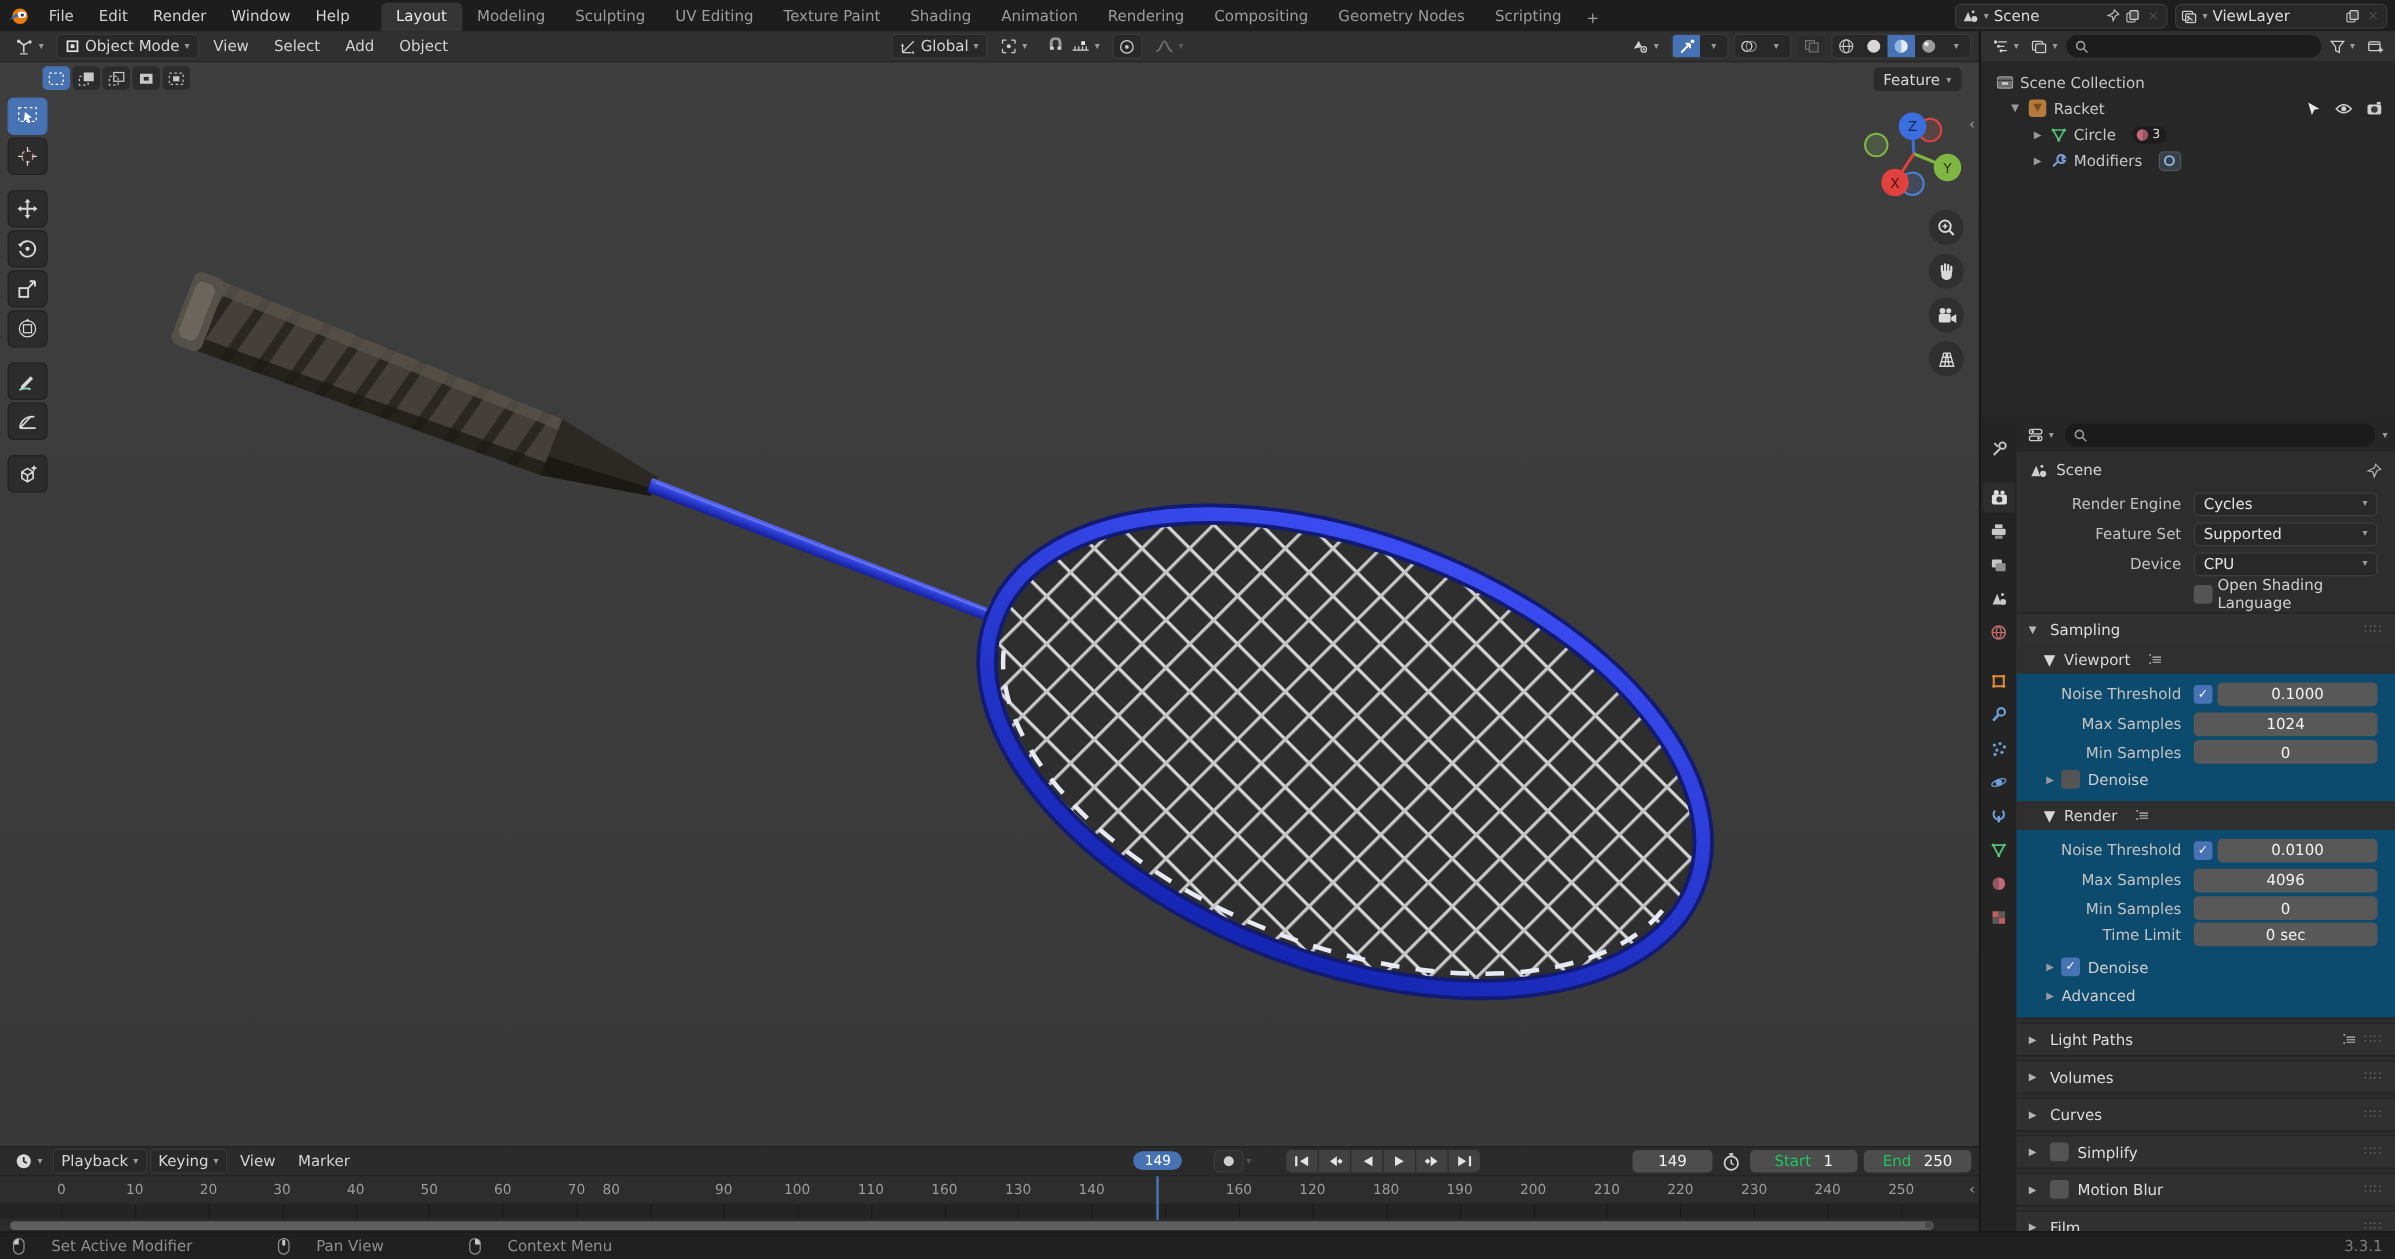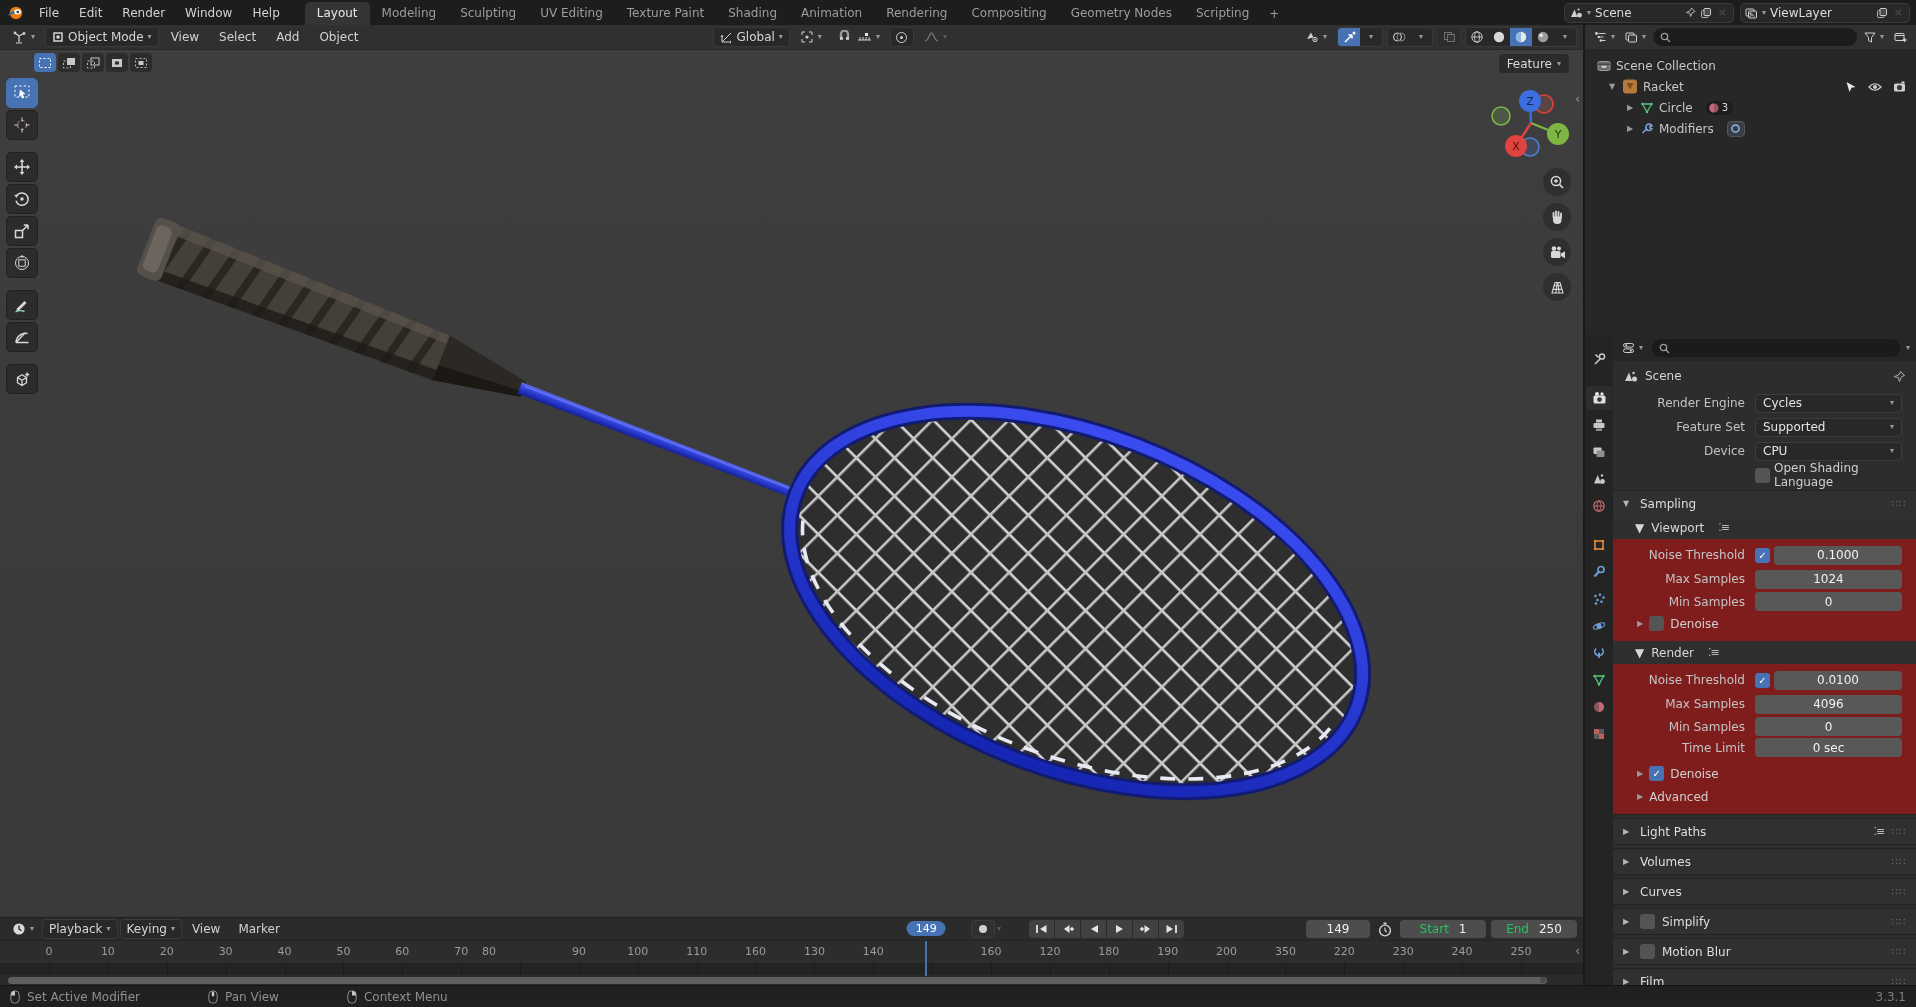--- a/index.html
+++ b/index.html
@@ -80,21 +80,21 @@
   .dd .txt{flex:1}
   .num{flex:1;height:19px;background:#585858;border-radius:4px;display:flex;align-items:center;justify-content:center;color:#f2f2f2}
   .cb{width:15px;height:15px;background:#545454;border-radius:3px;flex:none;display:flex;align-items:center;justify-content:center;color:transparent;font-size:10px}
   .cb.on{background:#4772b3;color:#fff}
   .sect{margin-top:3px;border-top:1px solid #232323;border-bottom:1px solid #232323;background:#303030}
   .sect-h{display:flex;align-items:center;gap:7px;height:25px;padding:0 10px;color:#dedede}
   .sect-h .disc{font-size:8px;color:#b5b5b5;width:10px}
   .sect-h .spacer{flex:1}
   .grip{color:#6f6f6f;font-size:10px;letter-spacing:1px}
   .subpanel-h{display:flex;align-items:center;gap:7px;height:23px;padding:0 10px 0 22px;color:#d8d8d8;background:#2f2f2f}
-  .sub-body{background:#7f1d1d;padding:4px 0 6px}
+  .sub-body{background:#0c4a6e;padding:4px 0 6px}
   .toggle-row{display:flex;align-items:center;gap:6px;height:23px;padding-left:24px;color:#cfcfcf}
   .preset{color:#b9b9b9;font-size:11px;letter-spacing:-1px}
 
   
   .timeline{height:68px;flex:none;display:flex;flex-direction:column;background:#2b2b2b;border-top:1px solid #1f1f1f;position:relative}
   .tl-header{height:22px;display:flex;align-items:center;gap:2px;padding:0 6px;background:#2b2b2b}
   .tl-header .spacer{flex:1}
   .transport{display:flex;gap:1px;margin-right:120px}
   .tbtn{width:25px;height:18px;background:#414141;display:flex;align-items:center;justify-content:center}
   .tbtn:first-child{border-radius:4px 0 0 4px}.tbtn:last-child{border-radius:0 4px 4px 0}
@@ -107,21 +107,21 @@
   .tl-track{height:12px;background:#242424;position:relative}
   .tl-track .tick{position:absolute;top:0;width:1px;height:12px;background:#1b1b1b}
   .tl-scroll{height:10px;background:#2b2b2b;position:relative}
   .tl-scrollbar{position:absolute;left:8px;right:36px;top:1.5px;height:7px;border-radius:4px;background:#5e5e5e}
   .tl-scrollbar::after{content:"";position:absolute;right:1px;top:0.5px;width:6px;height:6px;border-radius:50%;background:#4a4a4a}
   .playhead{position:absolute;top:0;width:2px;height:58px;background:#4772b3;z-index:3}
   .playhead-pill{position:absolute;top:2px;left:50%;transform:translateX(-50%);background:#4772b3;color:#fff;border-radius:9px;padding:1px 9px;font-size:11px;white-space:nowrap}
 
   
   .statusbar{grid-column:1/3;background:#202020;border-top:1px solid #141414;display:flex;align-items:center;padding:0 10px;gap:8px;color:#8f8f8f}
-  .hint{display:flex;align-items:center;gap:7px;margin-right:60px}
+  .hint{display:flex;align-items:center;gap:21px;margin-right:60px}
   .sb-version{margin-left:auto;color:#7d7d7d}
   .i{display:inline-flex;vertical-align:middle}
 </style>
 </head>
 <body>
 
 <div class="app">
 
   <div class="topbar">
     <span class="i" style="margin-right:4px">
@@ -661,21 +661,21 @@
           <span class="tick-label" style="left: 637.8px;">100</span>
           <span class="tick-label" style="left: 696.68px;">110</span>
           <span class="tick-label" style="left: 755.56px;">160</span>
           <span class="tick-label" style="left: 814.44px;">130</span>
           <span class="tick-label" style="left: 873.32px;">140</span>
           <span class="tick-label" style="left: 991.08px;">160</span>
           <span class="tick-label" style="left: 1049.96px;">120</span>
           <span class="tick-label" style="left: 1108.84px;">180</span>
           <span class="tick-label" style="left: 1167.72px;">190</span>
           <span class="tick-label" style="left: 1226.6px;">200</span>
-          <span class="tick-label" style="left: 1285.48px;">350</span>
+          <span class="tick-label" style="left: 1285.48px;">210</span>
           <span class="tick-label" style="left: 1344.36px;">220</span>
           <span class="tick-label" style="left: 1403.24px;">230</span>
           <span class="tick-label" style="left: 1462.12px;">240</span>
           <span class="tick-label" style="left: 1521px;">250</span>
         </div>
       <div class="tl-track">
           <div class="tick" style="left: 49px;"></div>
           <div class="tick" style="left: 107.88px;"></div>
           <div class="tick" style="left: 166.76px;"></div>
           <div class="tick" style="left: 225.64px;"></div>

